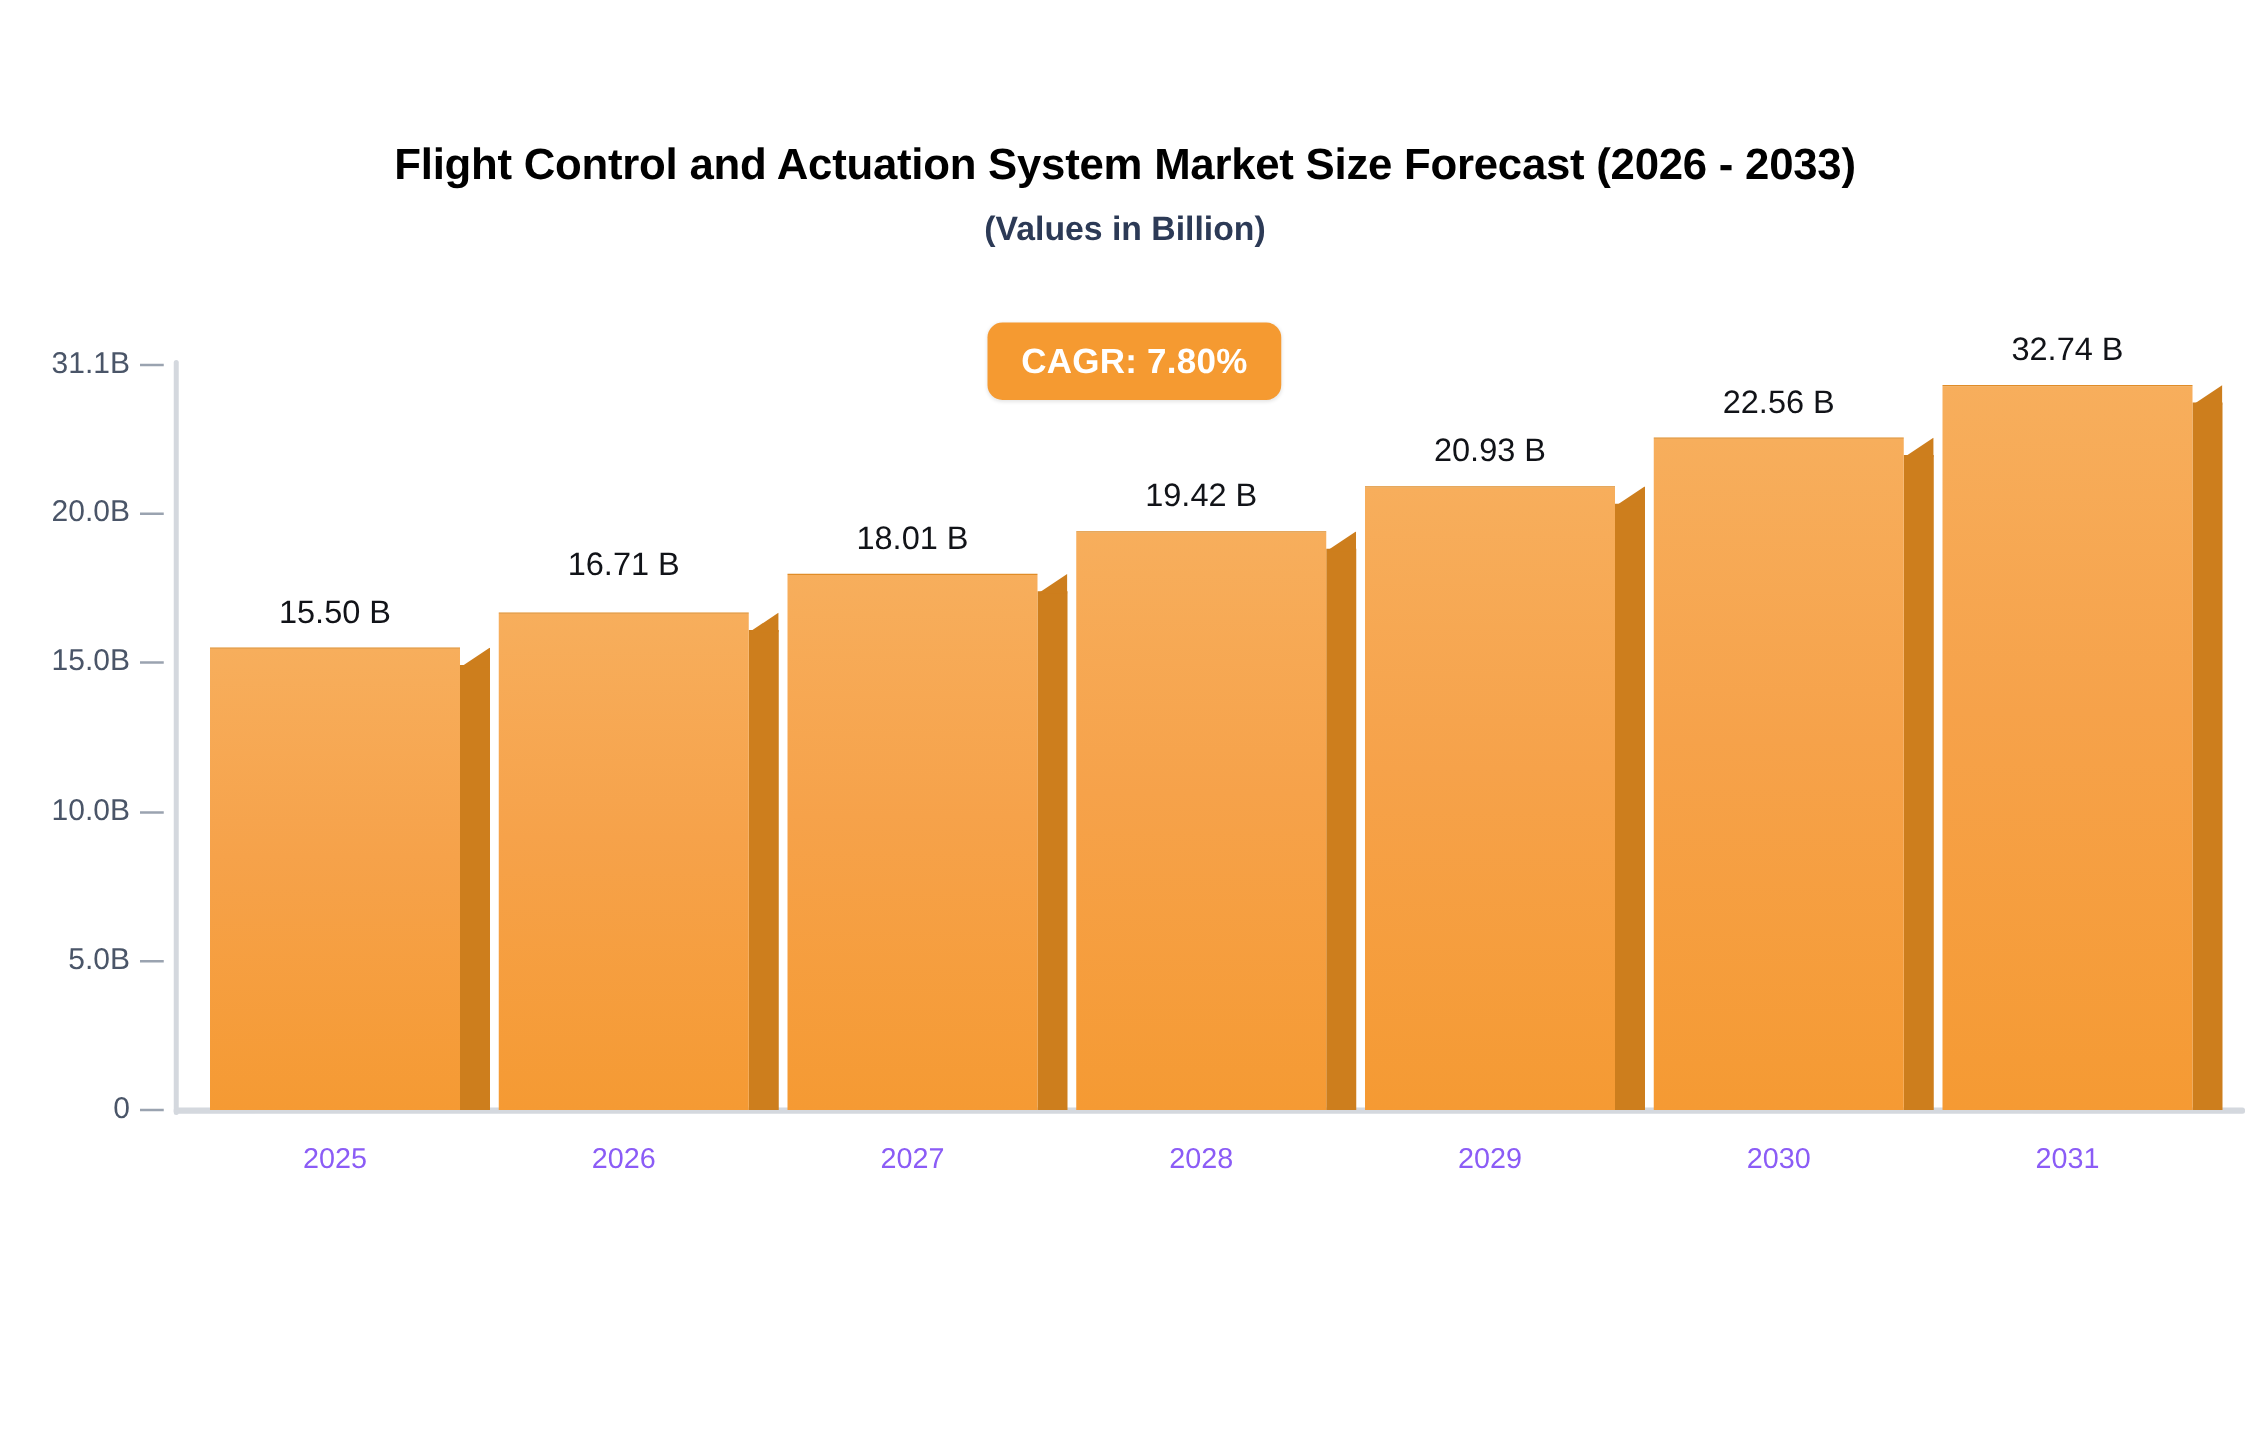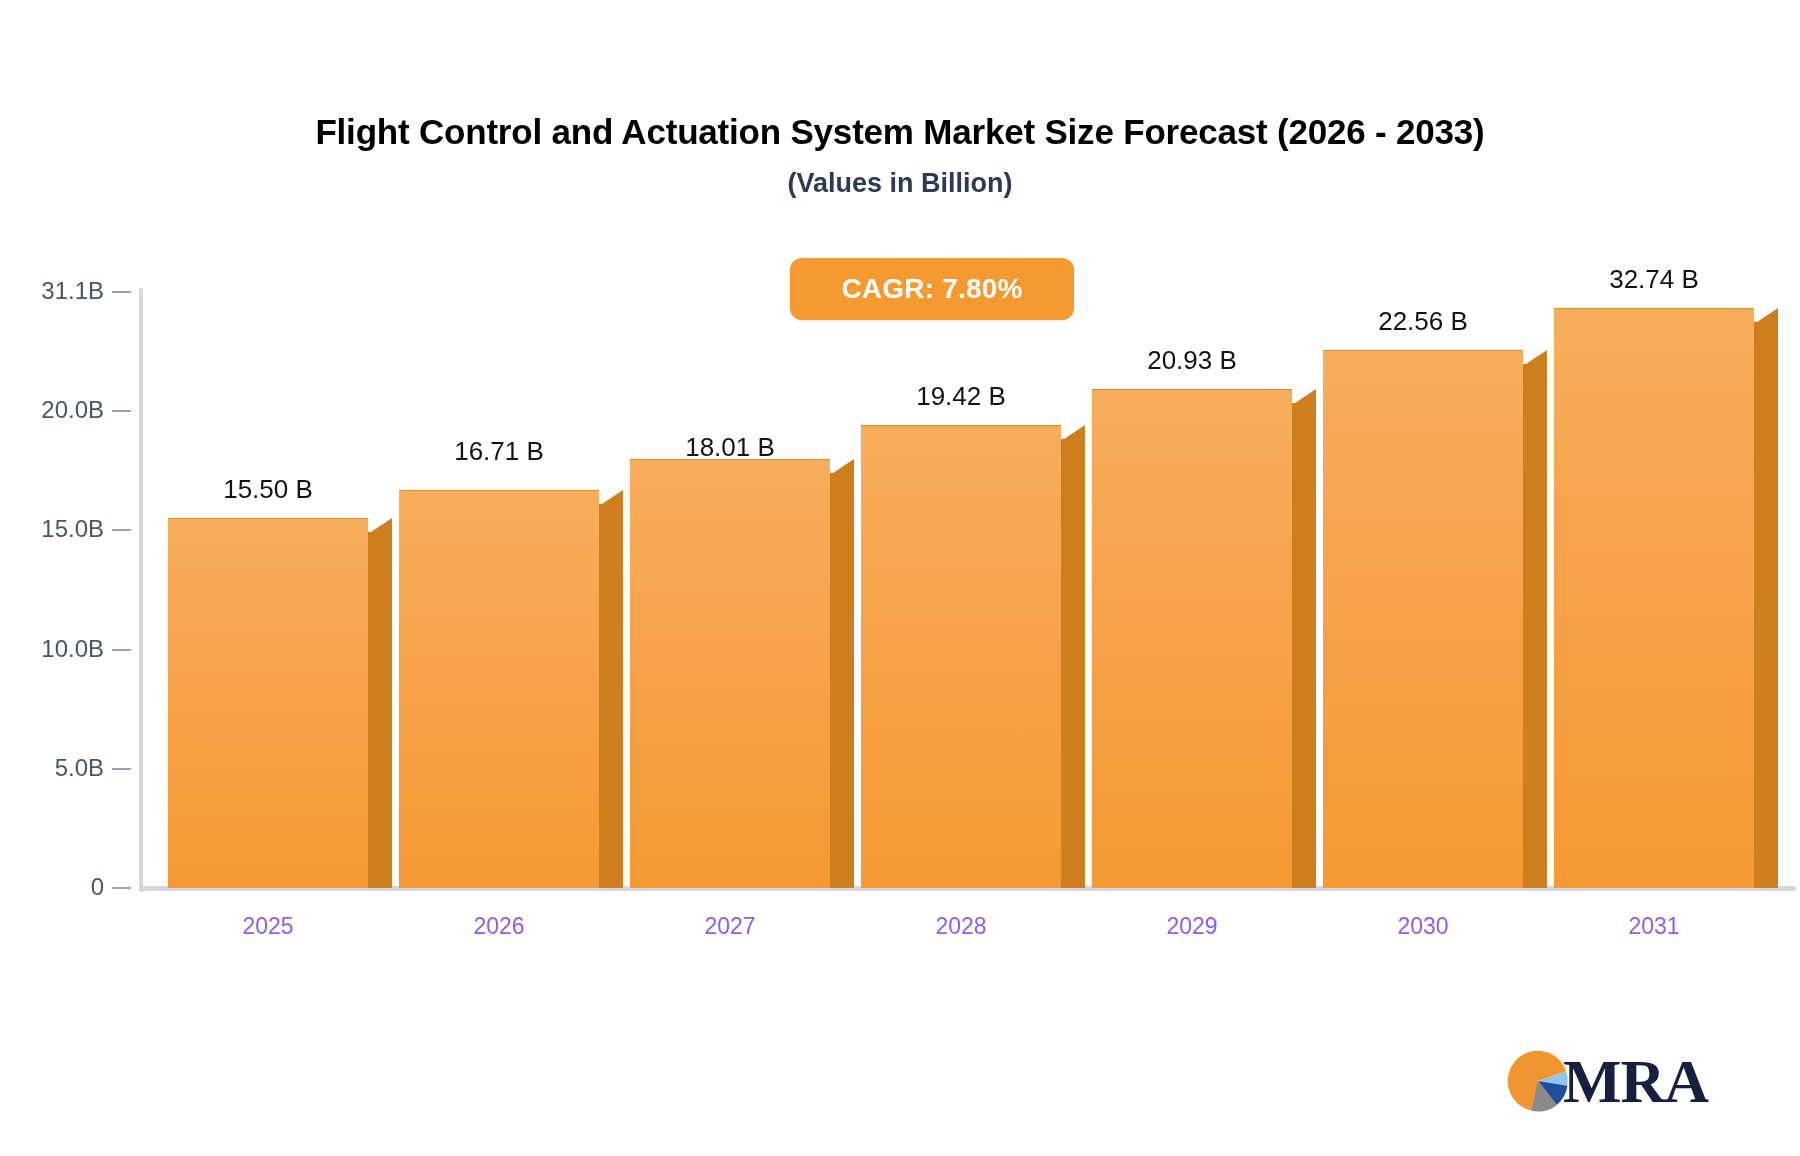--- a/index.html
+++ b/index.html
@@ -39,21 +39,21 @@
     font-size: 27px;
     font-weight: bold;
     color: #2c3a56;
   }
 
   
   #cagr-badge {
     position: absolute;
     left: 790px;
     top: 258px;
-    width: 284px;
+    width: 235px;
     height: 62px;
     background: #f59a31;
     border-radius: 12px;
     display: flex;
     align-items: center;
     justify-content: center;
     box-shadow: 0 1px 3px rgba(0,0,0,0.10);
     z-index: 6;
   }
   #cagr-badge .cagr-text {
@@ -235,21 +235,21 @@
           <div class="bar-top" style="left: 200px; top: 0px; width: 24px; height: 16px; background: rgb(205, 126, 29); clip-path: polygon(0px 100%, 100% 0px, 100% 100%);"></div>
           <div class="bar-front" style="width: 200px; height: 398px;"></div>
         </div>
         <div class="bar-value-label" style="left: 369px; top: 436px;">16.71 B</div>
         <div class="bar-cat-label" style="left: 369px;">2026</div>
         <div class="bar-group" style="left: 630px; top: 459px; width: 224px; height: 429px;">
           <div class="bar-side" style="left: 200px; height: 415px;"></div>
           <div class="bar-top" style="left: 200px; top: 0px; width: 24px; height: 16px; background: rgb(205, 126, 29); clip-path: polygon(0px 100%, 100% 0px, 100% 100%);"></div>
           <div class="bar-front" style="width: 200px; height: 429px;"></div>
         </div>
-        <div class="bar-value-label" style="left: 600px; top: 432px;">18.01 B</div>
+        <div class="bar-value-label" style="left: 600px; top: 415px;">18.01 B</div>
         <div class="bar-cat-label" style="left: 600px;">2027</div>
         <div class="bar-group" style="left: 861px; top: 425px; width: 224px; height: 463px;">
           <div class="bar-side" style="left: 200px; height: 449px;"></div>
           <div class="bar-top" style="left: 200px; top: 0px; width: 24px; height: 16px; background: rgb(205, 126, 29); clip-path: polygon(0px 100%, 100% 0px, 100% 100%);"></div>
           <div class="bar-front" style="width: 200px; height: 463px;"></div>
         </div>
         <div class="bar-value-label" style="left: 831px; top: 381px;">19.42 B</div>
         <div class="bar-cat-label" style="left: 831px;">2028</div>
         <div class="bar-group" style="left: 1092px; top: 389px; width: 224px; height: 499px;">
           <div class="bar-side" style="left: 200px; height: 485px;"></div>
@@ -268,24 +268,14 @@
         <div class="bar-group" style="left: 1554px; top: 308px; width: 224px; height: 580px;">
           <div class="bar-side" style="left: 200px; height: 566px;"></div>
           <div class="bar-top" style="left: 200px; top: 0px; width: 24px; height: 16px; background: rgb(205, 126, 29); clip-path: polygon(0px 100%, 100% 0px, 100% 100%);"></div>
           <div class="bar-front" style="width: 200px; height: 580px;"></div>
         </div>
         <div class="bar-value-label" style="left: 1524px; top: 264px;">32.74 B</div>
         <div class="bar-cat-label" style="left: 1524px;">2031</div>
       </div>
   </div>
 
-  <div id="logo">
-    <svg id="logo-mark" viewBox="0 0 100 100">
-      <path d="M50 50 L50 4 A46 46 0 1 0 78.5 86.3 Z" fill="#F0952F"></path>
-      <path d="M50 50 L50 4 A46 46 0 0 1 92.8 35.2 Z" fill="#F0952F"></path>
-      <path d="M50 50 L92.8 35.2 A46 46 0 0 1 94.6 57.2 Z" fill="#8DC8E8"></path>
-      <path d="M50 50 L94.6 57.2 A46 46 0 0 1 78.5 86.3 Z" fill="#1F4E9C"></path>
-      <path d="M50 50 L78.5 86.3 A46 46 0 0 1 40 95 Z" fill="#8A8A8A"></path>
-    </svg>
-    <span id="logo-text">MRA</span>
-  </div>
 
 </div>
 
 </body></html>

